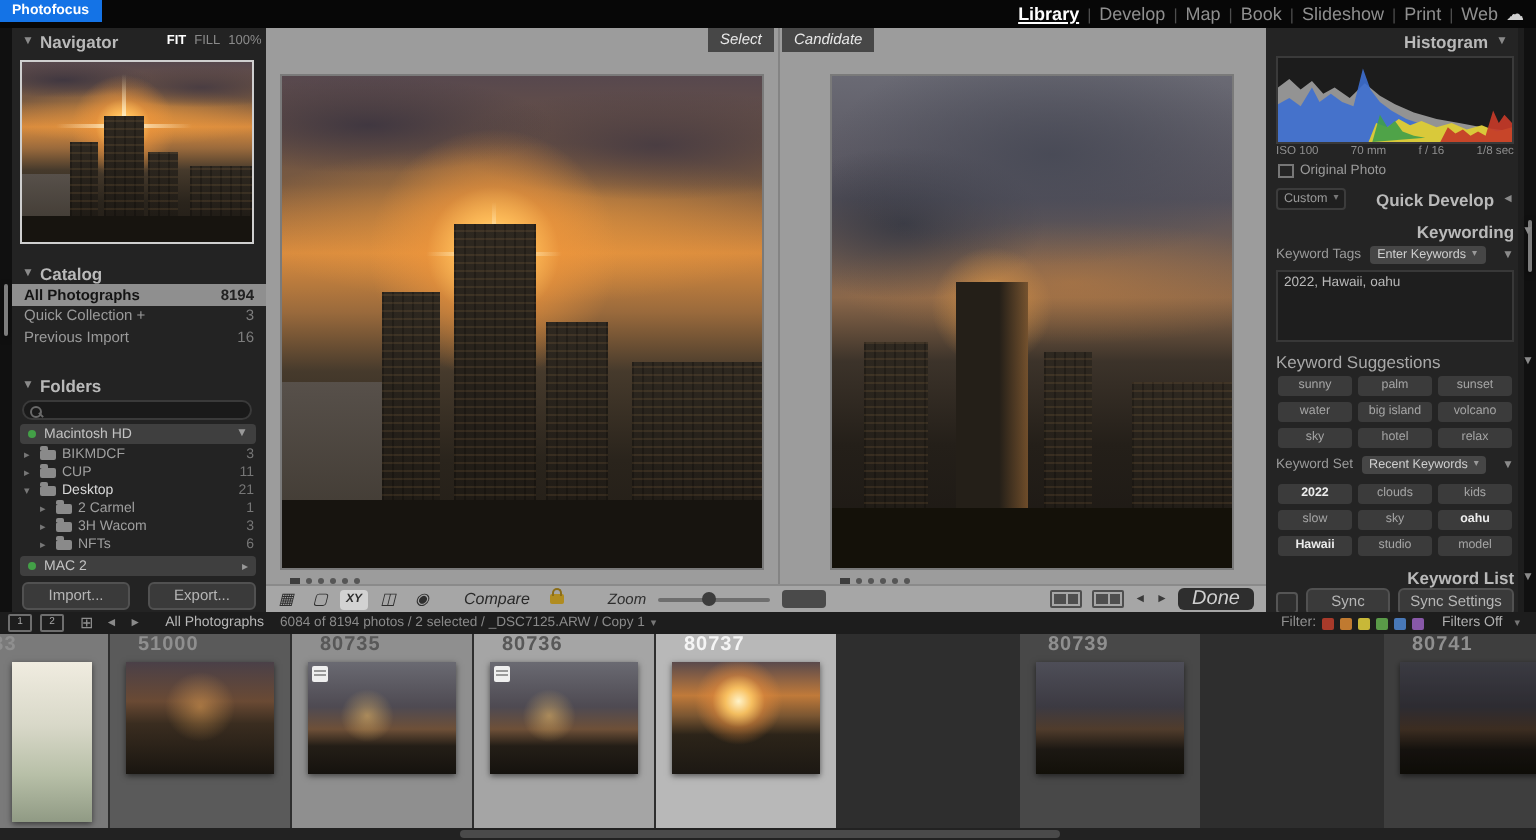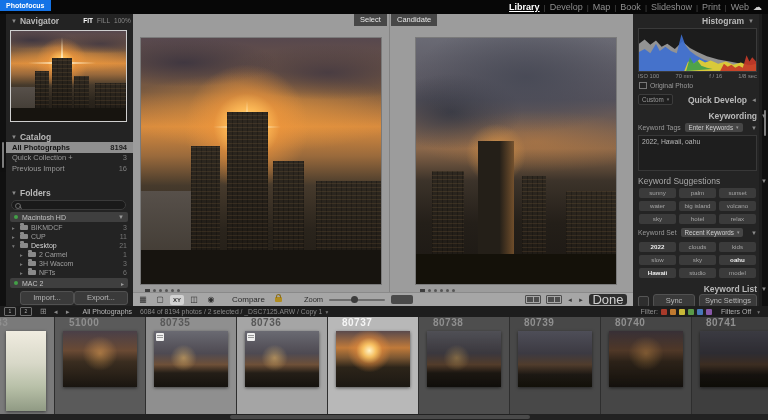--- a/index.html
+++ b/index.html
@@ -46,26 +46,26 @@
   .volbar .tri{margin-left:auto;color:#999;font-size:6px;}
   #vol1{top:198px;} #vol2{top:264px;}
   #foldrows{position:absolute;left:0;top:209px;width:127px;}
   .frow{display:flex;height:9px;align-items:center;padding:0 6px;color:#9f9f9f;font-size:7px;}
   .frow .arr{width:8px;color:#777;font-size:5.5px;}
   .frow.ind{padding-left:14px;}
   .frow .cnt{margin-left:auto;color:#767676;}
   .frow.hi{color:#d8d8d8;}
   .fico{width:8px;height:5px;background:#8a8a8a;margin-right:3px;position:relative;border-radius:1px;}
   .fico:before{content:"";position:absolute;left:0;top:-2px;width:4px;height:2px;background:#8a8a8a;border-radius:1px 1px 0 0;}
-  #lbtns{position:absolute;left:0;top:277px;width:127px;display:flex;justify-content:flex-end;padding:0 5px;box-sizing:border-box;}
+  #lbtns{position:absolute;left:0;top:277px;width:127px;display:flex;justify-content:space-between;padding:0 5px;box-sizing:border-box;}
   .btn{height:12px;line-height:12px;background:#3a3a3a;border:1px solid #515151;border-radius:3px;
        color:#b5b5b5;font-size:7.5px;text-align:center;box-sizing:content-box;}
   #lbtns .btn{width:52px;}
   
-  #main{position:absolute;left:133px;top:14px;width:500px;height:292px;background:#9c9c9c;}
+  #main{position:absolute;left:133px;top:14px;width:500px;height:292px;background:#9c9c9c;font-style:italic;}
   #divider{position:absolute;left:256px;top:0;width:1px;height:278px;background:#848484;}
   .viewtab{position:absolute;top:0;height:12px;background:#474747;color:#e8e8e8;font-size:7.5px;
            line-height:12px;padding:0 6px;}
   #tabSelect{left:221px;} #tabCandidate{left:258px;}
   .photo{position:absolute;top:24px;overflow:hidden;box-shadow:0 0 0 1px rgba(60,60,60,.35);}
   #imgSelect{left:8px;width:240px;height:246px;}
   #imgCandidate{left:283px;width:200px;height:246px;}
   
   .sun-select{background:
     radial-gradient(circle at 44% 36%, #fffbe8 0%, #ffe9a0 3%, rgba(255,190,90,.95) 8%, rgba(240,150,60,.55) 16%, rgba(200,120,60,0) 30%),
@@ -115,21 +115,21 @@
                border-bottom:none;border-radius:3px 3px 0 0;}
   #zoomLabel{margin-left:22px;font-size:7.5px;}
   .slider{position:relative;width:56px;height:2px;background:#6e6e6e;margin-left:6px;border-radius:1px;}
   .knob{position:absolute;left:40%;top:-3px;width:7px;height:7px;border-radius:50%;background:#3c3c3c;}
   .zfield{width:22px;height:9px;background:#4a4a4a;border-radius:2px;margin-left:6px;}
   #tbar .rgrp{margin-left:auto;display:flex;align-items:center;gap:5px;margin-right:6px;}
   .pair{width:16px;height:9px;border:1px solid #4e4e4e;border-radius:1px;display:flex;gap:1px;padding:1px;box-sizing:border-box;}
   .pair i{flex:1;background:#4e4e4e;}
   .navarr{font-size:6px;color:#3a3a3a;}
   #doneBtn{width:38px;height:11px;line-height:11px;background:#2e2e2e;border-radius:3px;color:#cfcfcf;
-           text-align:center;font-size:13px;}
+           text-align:center;font-size:10px;}
   
   #rightpanel{position:absolute;left:633px;top:14px;width:126px;height:292px;background:#242424;font-size:8px;}
   .rhdr{display:flex;align-items:center;justify-content:flex-end;height:13px;padding:0 5px;color:#b9b9b9;
         font-size:8.5px;font-weight:bold;gap:4px;}
   .rhdr .tri{color:#8a8a8a;font-size:6px;}
   #histbox{position:absolute;left:5px;top:14px;width:119px;height:44px;background:#1c1c1c;border:1px solid #3a3a3a;
            box-sizing:border-box;}
   #exif{position:absolute;left:5px;top:59px;width:119px;display:flex;justify-content:space-between;
         font-size:5.8px;color:#8f8f8f;}
   #origrow{position:absolute;left:6px;top:68px;display:flex;align-items:center;gap:3px;color:#9a9a9a;font-size:6.8px;}
@@ -547,32 +547,24 @@
     <div class="cell light" style="left:237px;background:#a5a5a5;">
       <div class="cellnum">80736</div>
       <div class="thumb th-cloud">
           <span class="badge2"></span>
         </div>
     </div>
     <div class="cell active" style="left:328px;background:#b8b8b8;">
       <div class="cellnum">80737</div>
       <div class="thumb th-sun"></div>
     </div>
-    <div class="cell" style="left:419px;background:#4e4e4e;">
-      <div class="cellnum">80738</div>
-      <div class="thumb th-cloud darker"></div>
-    </div>
     <div class="cell" style="left:510px;background:#484848;">
       <div class="cellnum">80739</div>
       <div class="thumb th-dim"></div>
     </div>
-    <div class="cell" style="left:601px;background:#464646;">
-      <div class="cellnum">80740</div>
-      <div class="thumb th-warm darker"></div>
-    </div>
     <div class="cell" style="left:692px;background:#3e3e3e;">
       <div class="cellnum">80741</div>
       <div class="thumb th-dim darker"></div>
     </div>
     <div id="fscroll">
         <span class="sb"></span>
       </div>
   </div>
 
 </div>

